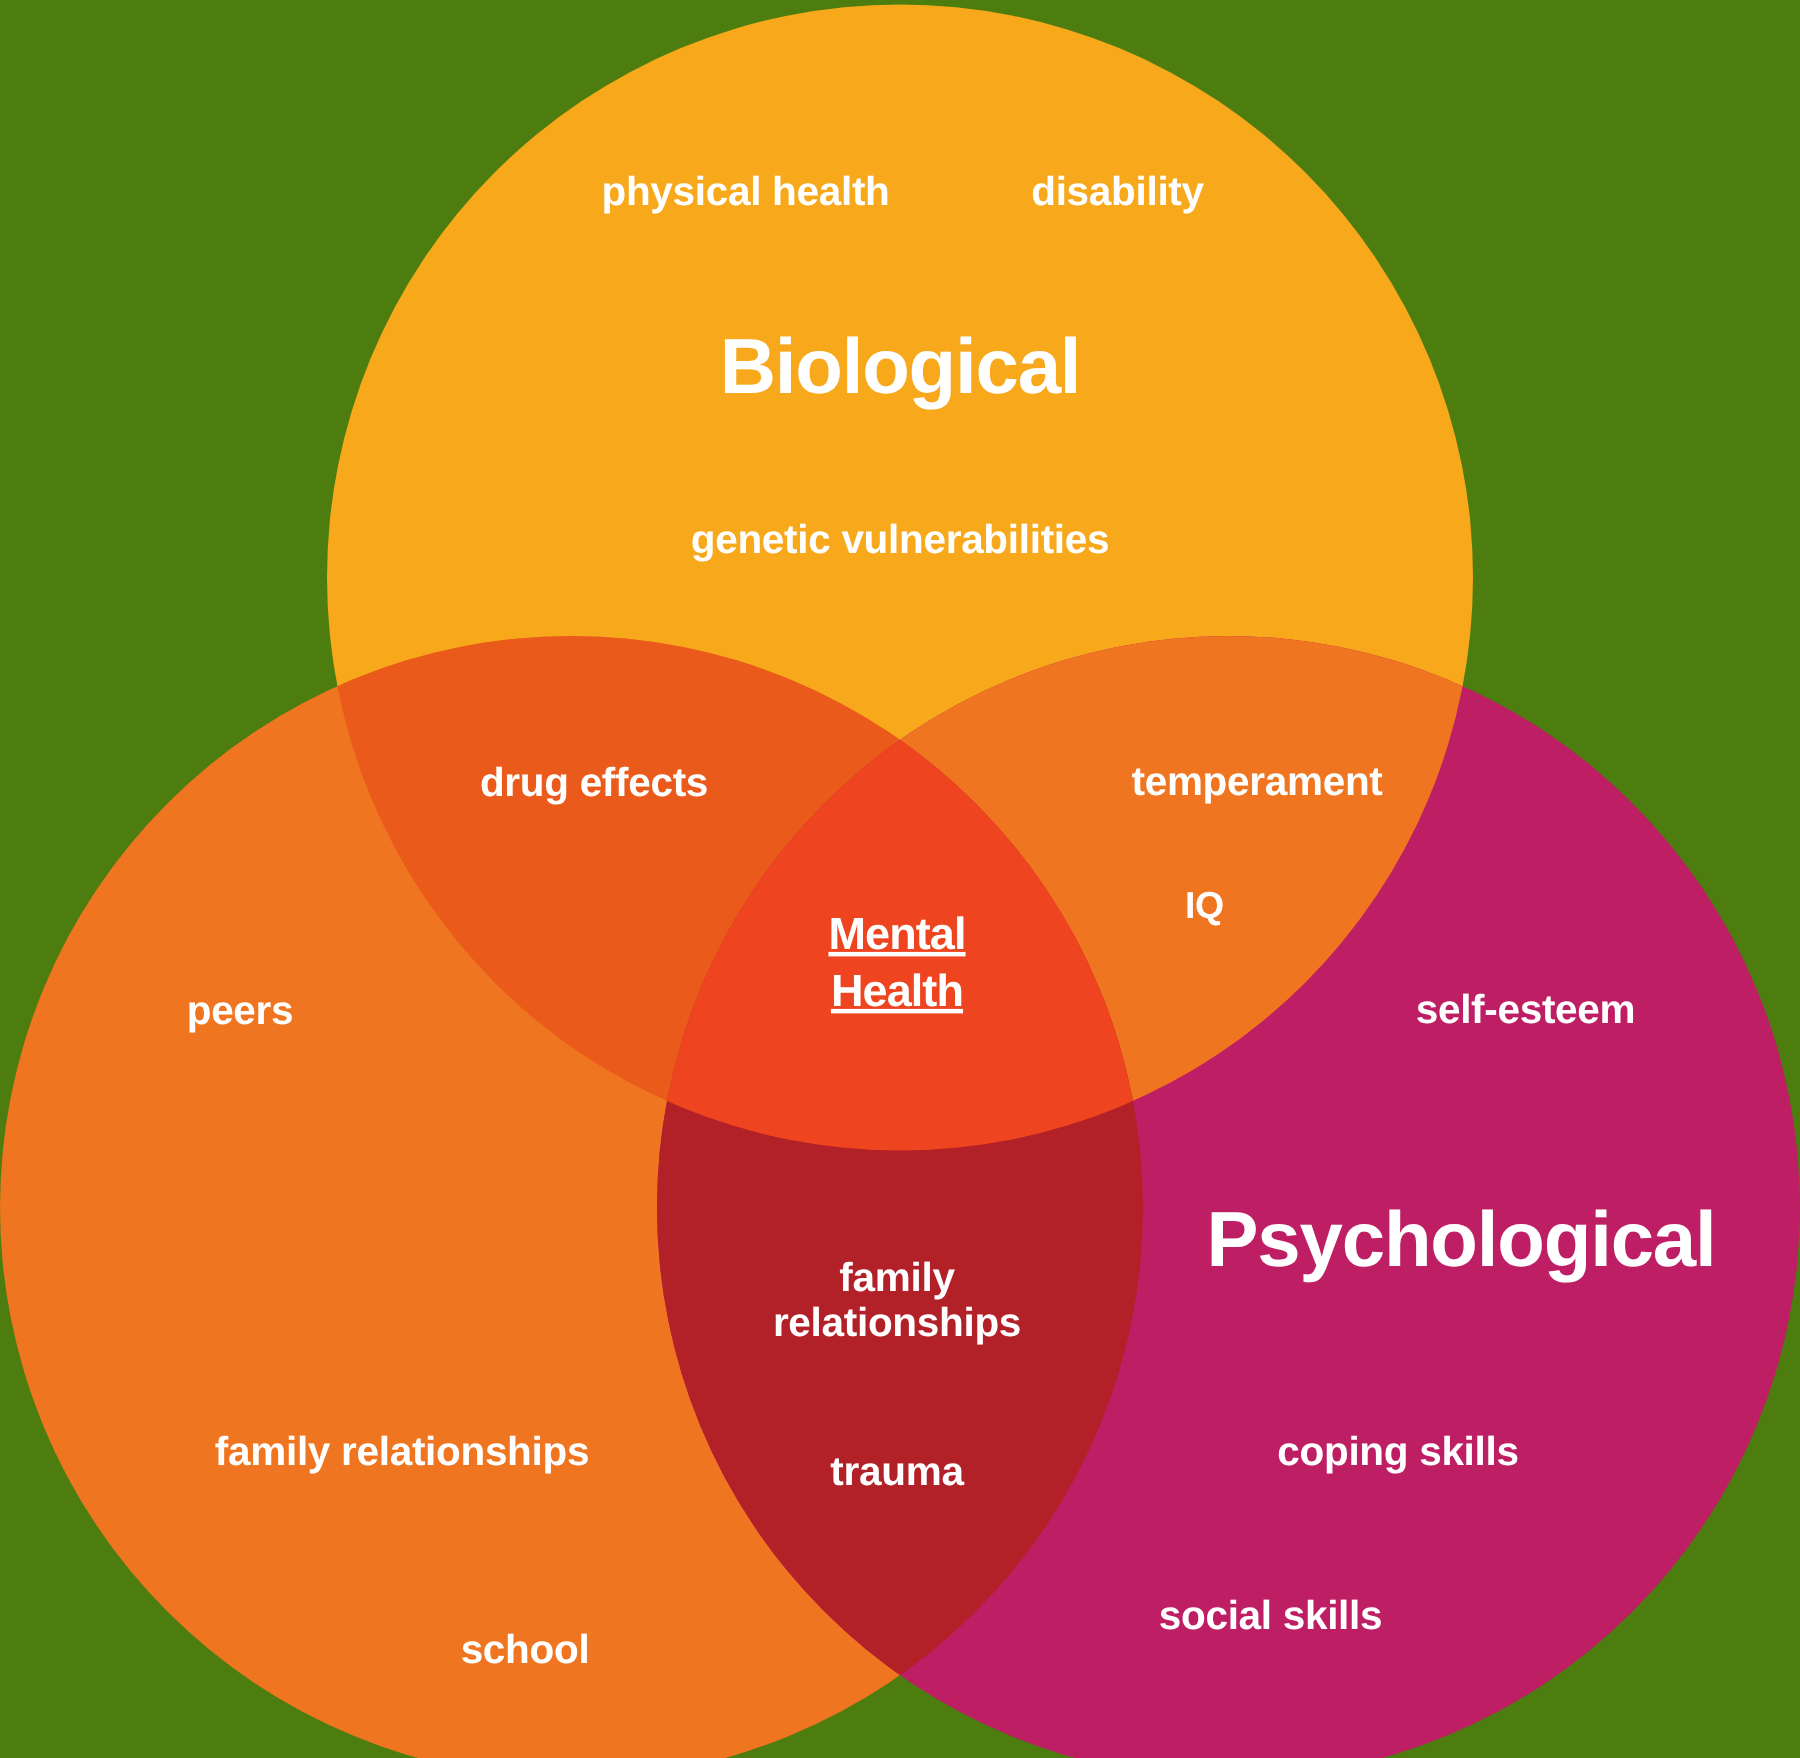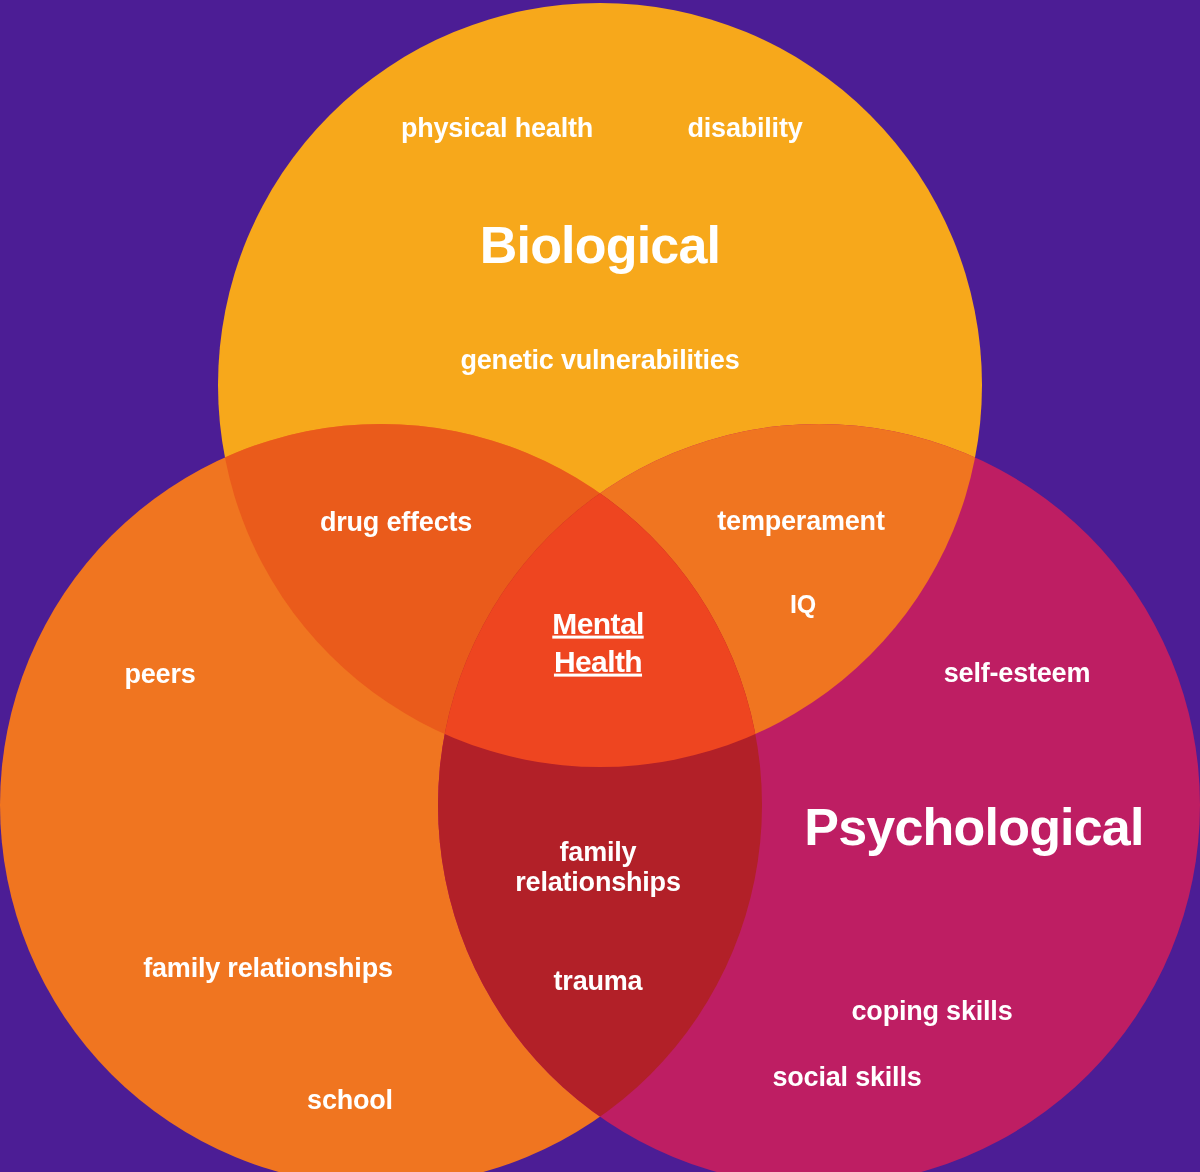--- a/index.html
+++ b/index.html
@@ -5,21 +5,21 @@
 <style>
   html, body {
     margin: 0;
     padding: 0;
     background: #ffffff;
   }
   #diagram-root {
     position: relative;
     width: 1200px;
     height: 1172px;
-    background: #4c1d95;
+    background: #4d7c0f;
     font-family: "Liberation Sans", sans-serif;
     overflow: hidden;
   }
   #venn-svg {
     position: absolute;
     top: 0;
     left: 0;
     width: 1200px;
     height: 1172px;
   }
@@ -92,21 +92,21 @@
     <div class="vlabel item-label" style="left:497px; top:128px;">physical health</div>
 
     <div class="vlabel item-label" style="left:745px; top:128px;">disability</div>
 
     <div class="vlabel title-label" style="left:600px; top:245px;">Biological</div>
 
     <div class="vlabel item-label" style="left:600px; top:360px;">genetic vulnerabilities</div>
 
     <div class="vlabel item-label" style="left:396px; top:522px;">drug effects</div>
 
-    <div class="vlabel item-label" style="left:801px; top:521px;">temperament</div>
+    <div class="vlabel item-label" style="left:838px; top:521px;">temperament</div>
 
     <div class="vlabel item-label-sm" style="left:803px; top:604px;">IQ</div>
 
     <div class="vlabel center-label" style="left:598px; top:643px;">Mental
 Health</div>
 
     <div class="vlabel item-label" style="left:160px; top:674px;">peers</div>
 
 
     <div class="vlabel item-label" style="left:268px; top:968px;">family relationships</div>
@@ -115,18 +115,18 @@
 
     <div class="vlabel item-label" style="left:598px; top:867px;">family
 relationships</div>
 
     <div class="vlabel item-label" style="left:598px; top:981px;">trauma</div>
 
     <div class="vlabel item-label" style="left:1017px; top:673px;">self-esteem</div>
 
     <div class="vlabel title-label" style="left:974px; top:827px;">Psychological</div>
 
-    <div class="vlabel item-label" style="left:932px; top:1011px;">coping skills</div>
+    <div class="vlabel item-label" style="left:932px; top:968px;">coping skills</div>
 
     <div class="vlabel item-label" style="left:847px; top:1077px;">social skills</div>
 
   </div>
 </div>
 
 </body></html>

